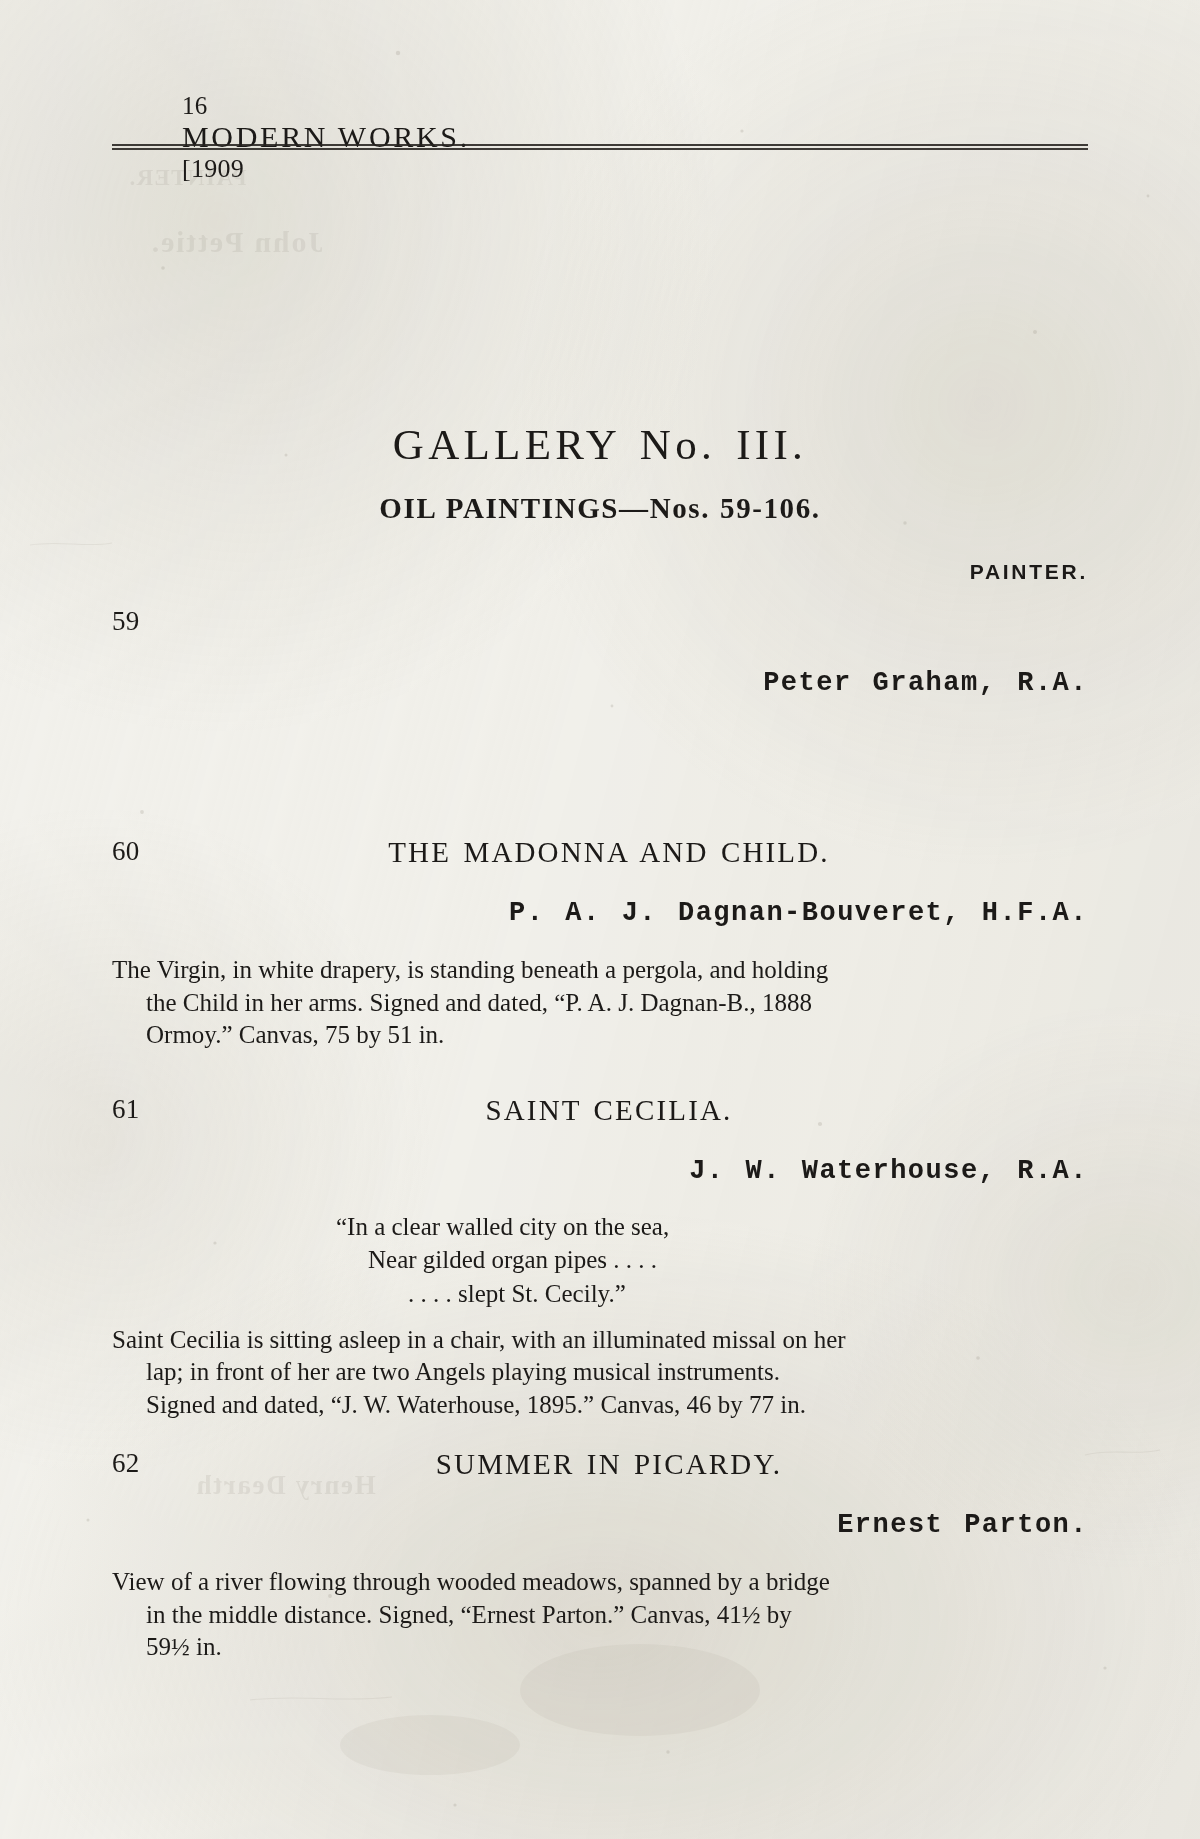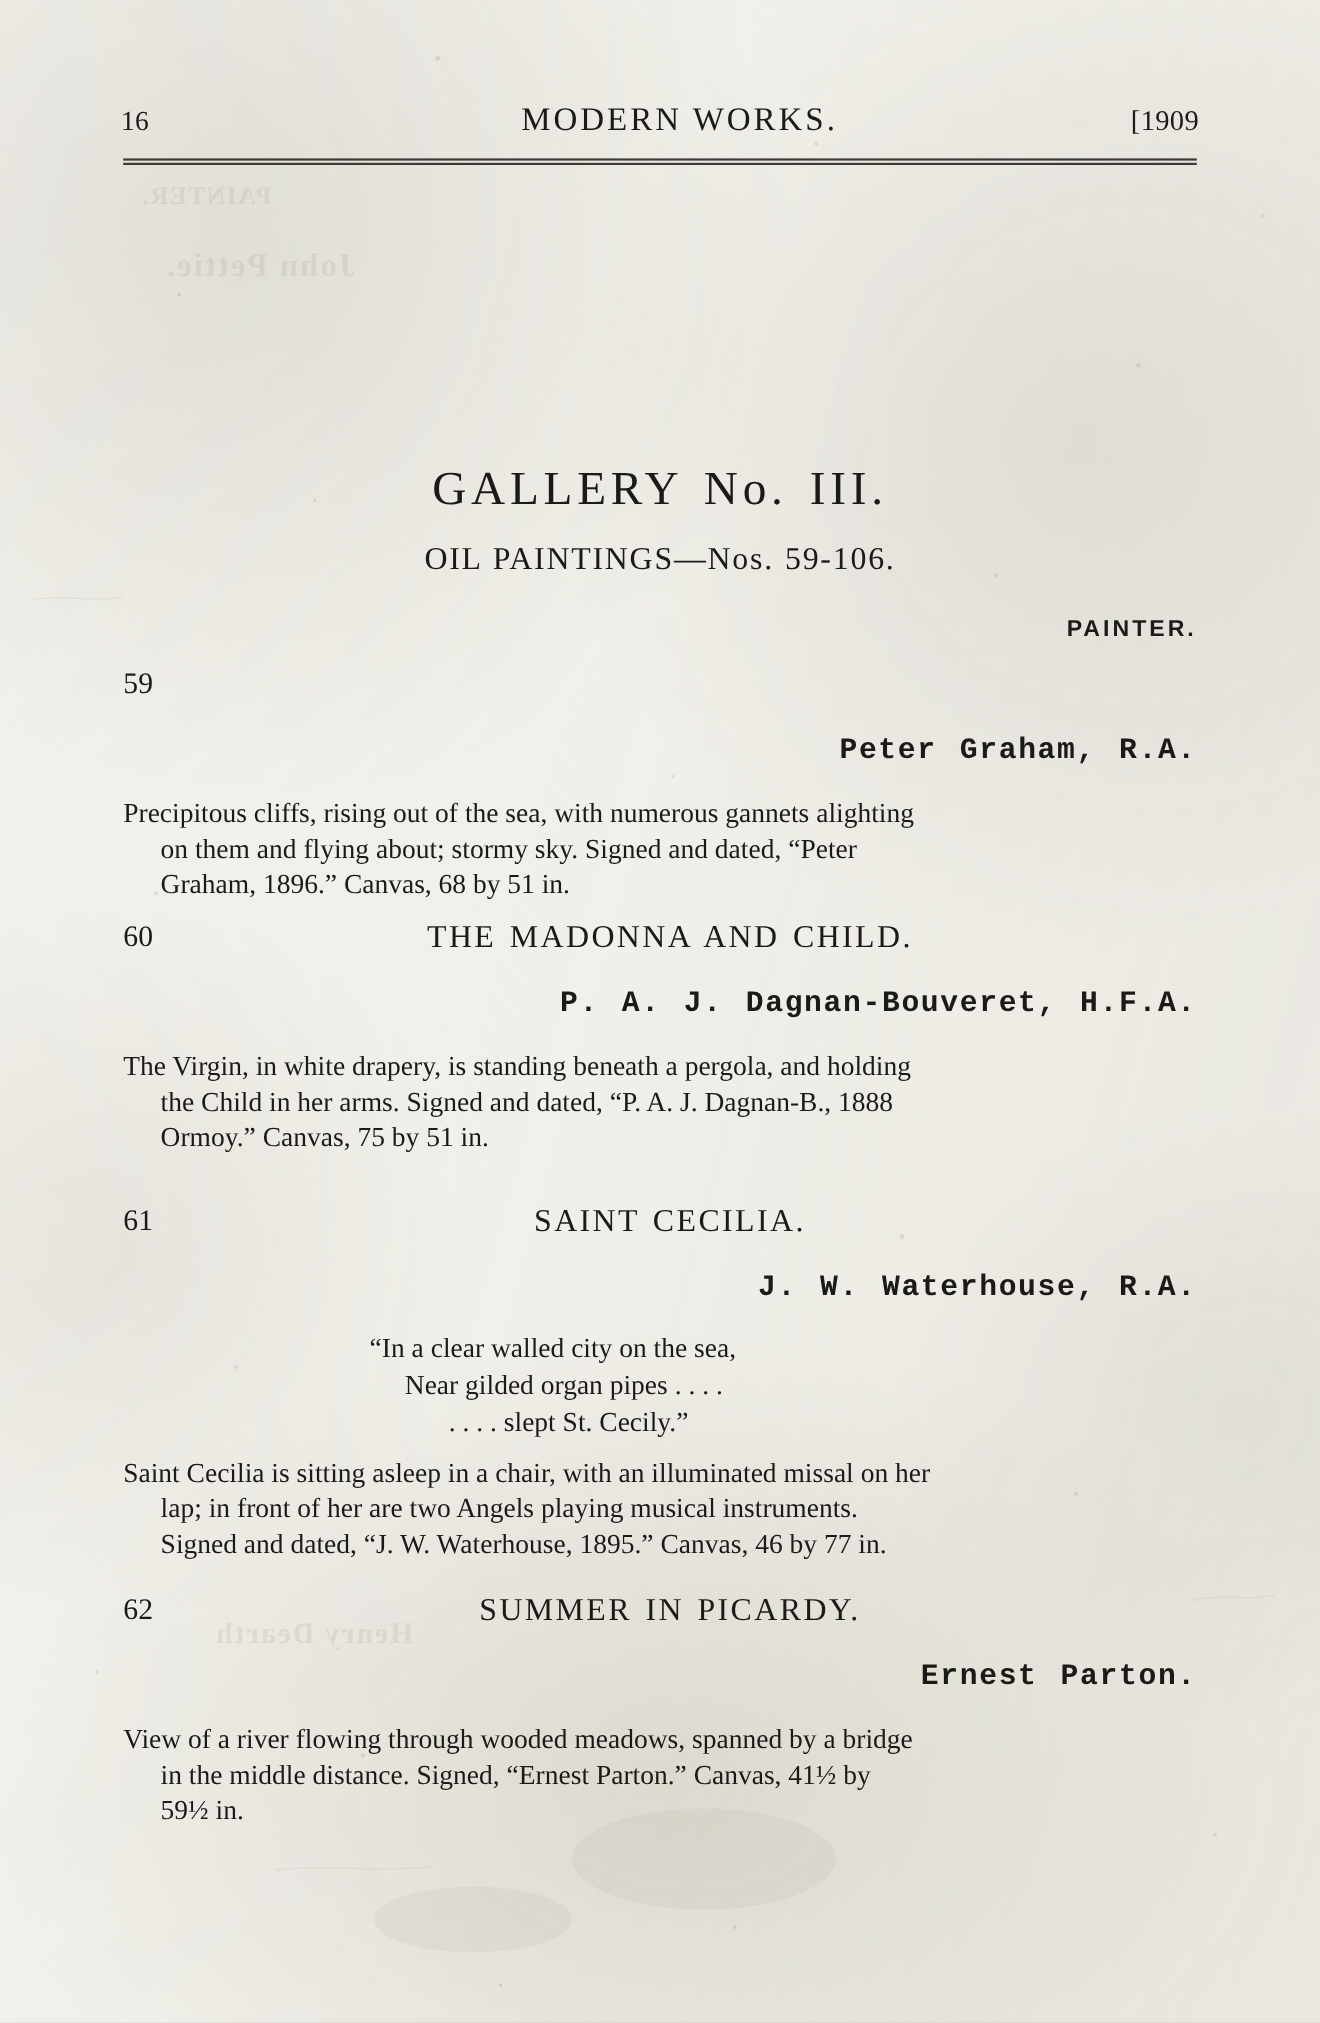--- a/index.html
+++ b/index.html
@@ -57,21 +57,21 @@
   }
 
   
   .running-head {
     position: absolute;
     top: 92px;
     left: 110px;
     right: 110px;
     display: flex;
     align-items: baseline;
-    justify-content: space-between;
+    flex-direction: column;
   }
   .folio {
     font-size: 25px;
     letter-spacing: 0.01em;
   }
   .head-title {
     font-size: 30px;
     letter-spacing: 0.09em;
     white-space: nowrap;
     margin-left: 72px;
@@ -111,21 +111,21 @@
     letter-spacing: 0.10em;
     word-spacing: 0.12em;
   }
   .gallery-subtitle {
     position: absolute;
     top: 492px;
     left: 0;
     right: 0;
     text-align: center;
     font-size: 29px;
-    font-weight: normal;
+    font-weight: bold;
     letter-spacing: 0.055em;
     word-spacing: 0.04em;
   }
 
   .painter-label {
     position: absolute;
     top: 560px;
     right: 112px;
     font-family: "Liberation Sans", "DejaVu Sans", sans-serif;
     font-size: 21px;
@@ -244,25 +244,20 @@
 
     <div class="gallery-title">GALLERY No. III.</div>
     <div class="gallery-subtitle">OIL PAINTINGS—Nos. 59-106.</div>
     <div class="painter-label">PAINTER.</div>
 
     <div class="entry" style="top:606px;">
       <div class="entry-head">
         <span class="entry-number">59</span>
       </div>
       <div class="entry-artist">Peter Graham, R.A.</div>
-      <div class="entry-desc">
-        <span>Precipitous cliffs, rising out of the sea, with numerous gannets alighting</span>
-        <span class="cont">on them and flying about; stormy sky.  Signed and dated, “Peter</span>
-        <span class="cont">Graham, 1896.”  Canvas, 68 by 51 in.</span>
-      </div>
     </div>
 
     <div class="entry" style="top:836px;">
       <div class="entry-head">
         <span class="entry-number">60</span>
         <div class="entry-title">THE MADONNA AND CHILD.</div>
       </div>
       <div class="entry-artist">P. A. J. Dagnan-Bouveret, H.F.A.</div>
       <div class="entry-desc">
         <span>The Virgin, in white drapery, is standing beneath a pergola, and holding</span>

